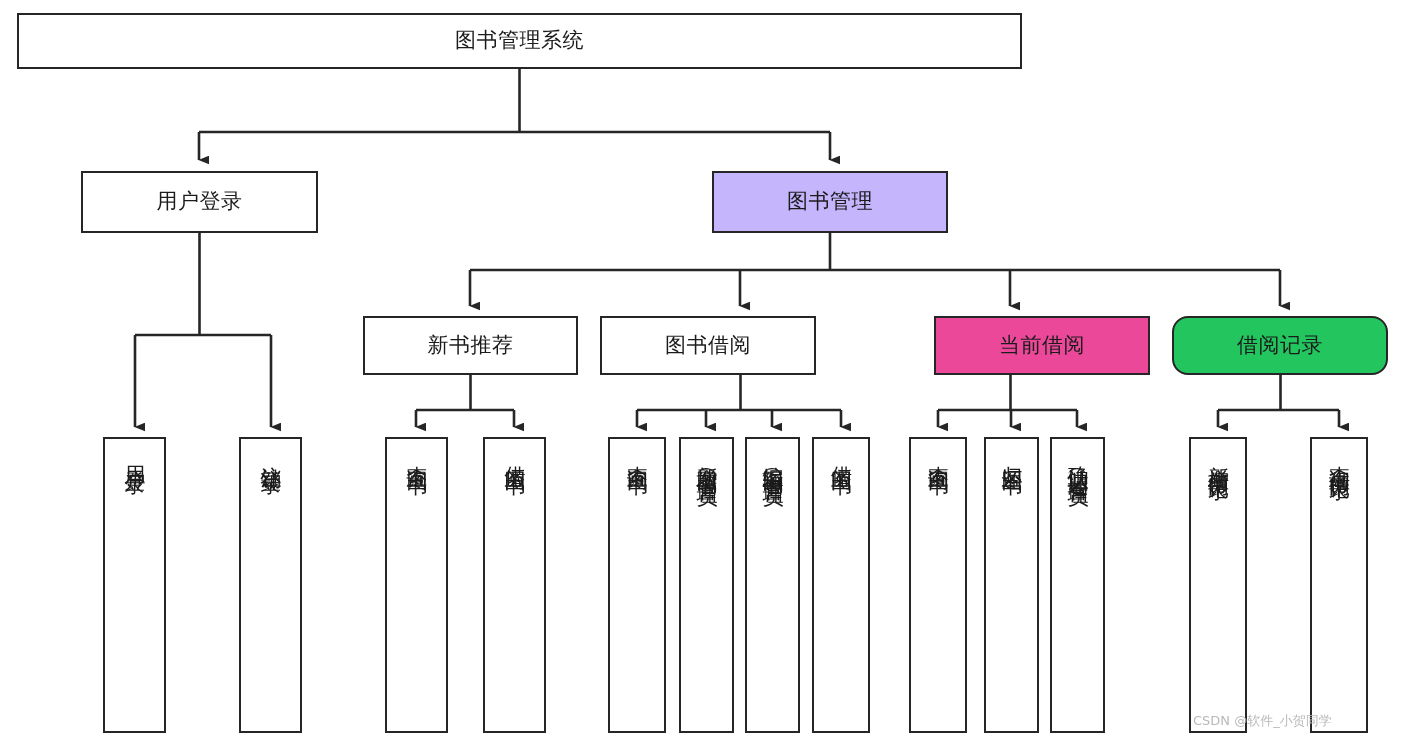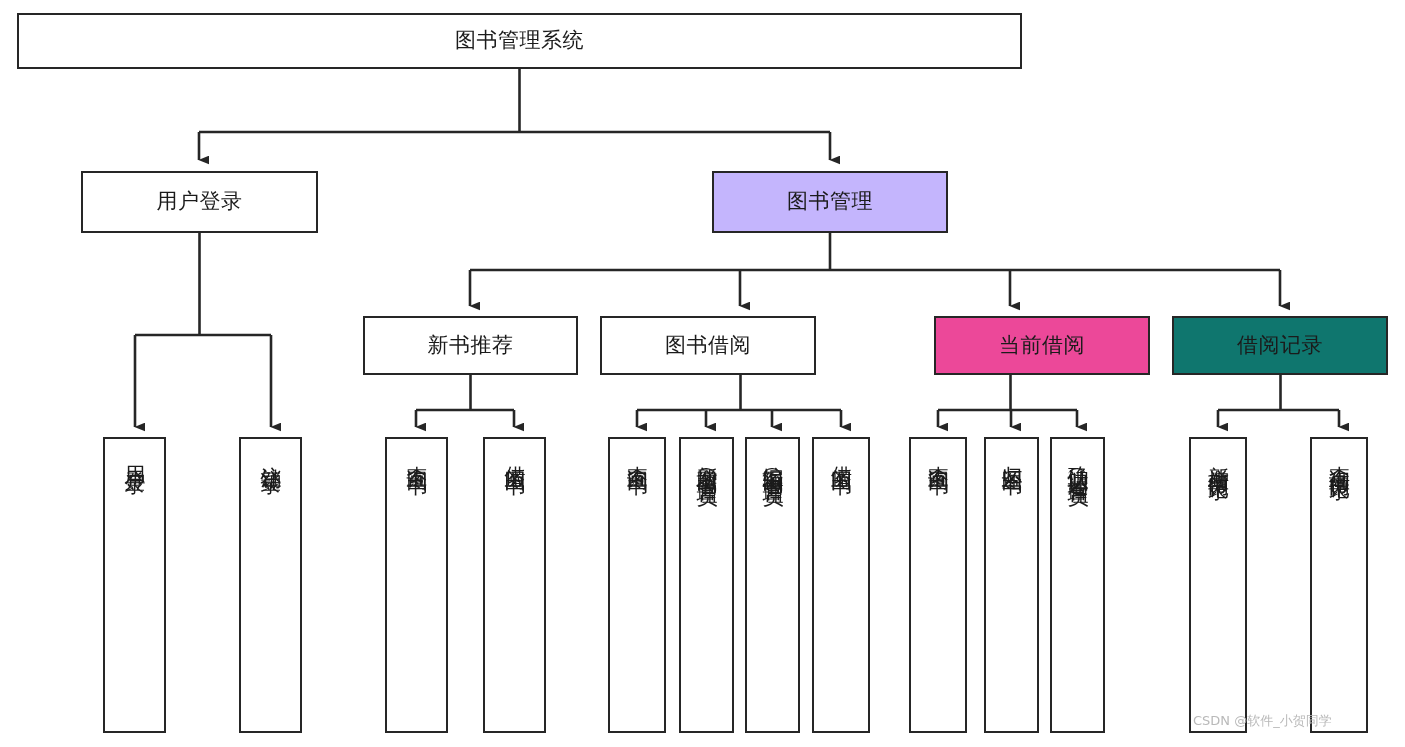--- a/index.html
+++ b/index.html
@@ -141,21 +141,21 @@
 
   <div class="node level3" style="left: 363px; top: 316px; width: 215px; height: 59px; border-color: rgb(38, 38, 38); background: rgb(255, 255, 255); justify-content: center;">
     <span class="node-label" style="color: rgb(27, 27, 27);">新书推荐</span>
   </div>
   <div class="node level3" style="left: 600px; top: 316px; width: 216px; height: 59px; border-color: rgb(38, 38, 38); background: rgb(255, 255, 255);">
     <span class="node-label" style="color: rgb(27, 27, 27);">图书借阅</span>
   </div>
   <div class="node level3" style="left: 902px; top: 316px; width: 216px; height: 59px; border-color: rgb(38, 38, 38); background: #ec4899; margin-left: 32px;">
     <span class="node-label" style="color: rgb(27, 27, 27);">当前借阅</span>
   </div>
-  <div class="node level3" style="left: 1172px; top: 316px; width: 216px; height: 59px; border-color: rgb(38, 38, 38); background: #0f766e;">
+  <div class="node level3" style="left: 1172px; top: 316px; width: 216px; height: 59px; border-color: rgb(38, 38, 38); background: #22c55e; border-radius: 16px;">
     <span class="node-label" style="color: rgb(27, 27, 27);">借阅记录</span>
   </div>
 
   <div class="node leaf" style="left: 103px; top: 437px; width: 63px; height: 296px; border-color: rgb(38, 38, 38); background: rgb(255, 255, 255);">
     <span class="node-label" style="color: rgb(27, 27, 27);">用户登录</span>
   </div>
   <div class="node leaf" style="left: 239px; top: 437px; width: 63px; height: 296px; border-color: rgb(38, 38, 38); background: rgb(255, 255, 255);">
     <span class="node-label" style="color: rgb(27, 27, 27);">注销登录</span>
   </div>
   <div class="node leaf" style="left: 385px; top: 437px; width: 63px; height: 296px; border-color: rgb(38, 38, 38); background: rgb(255, 255, 255);">

